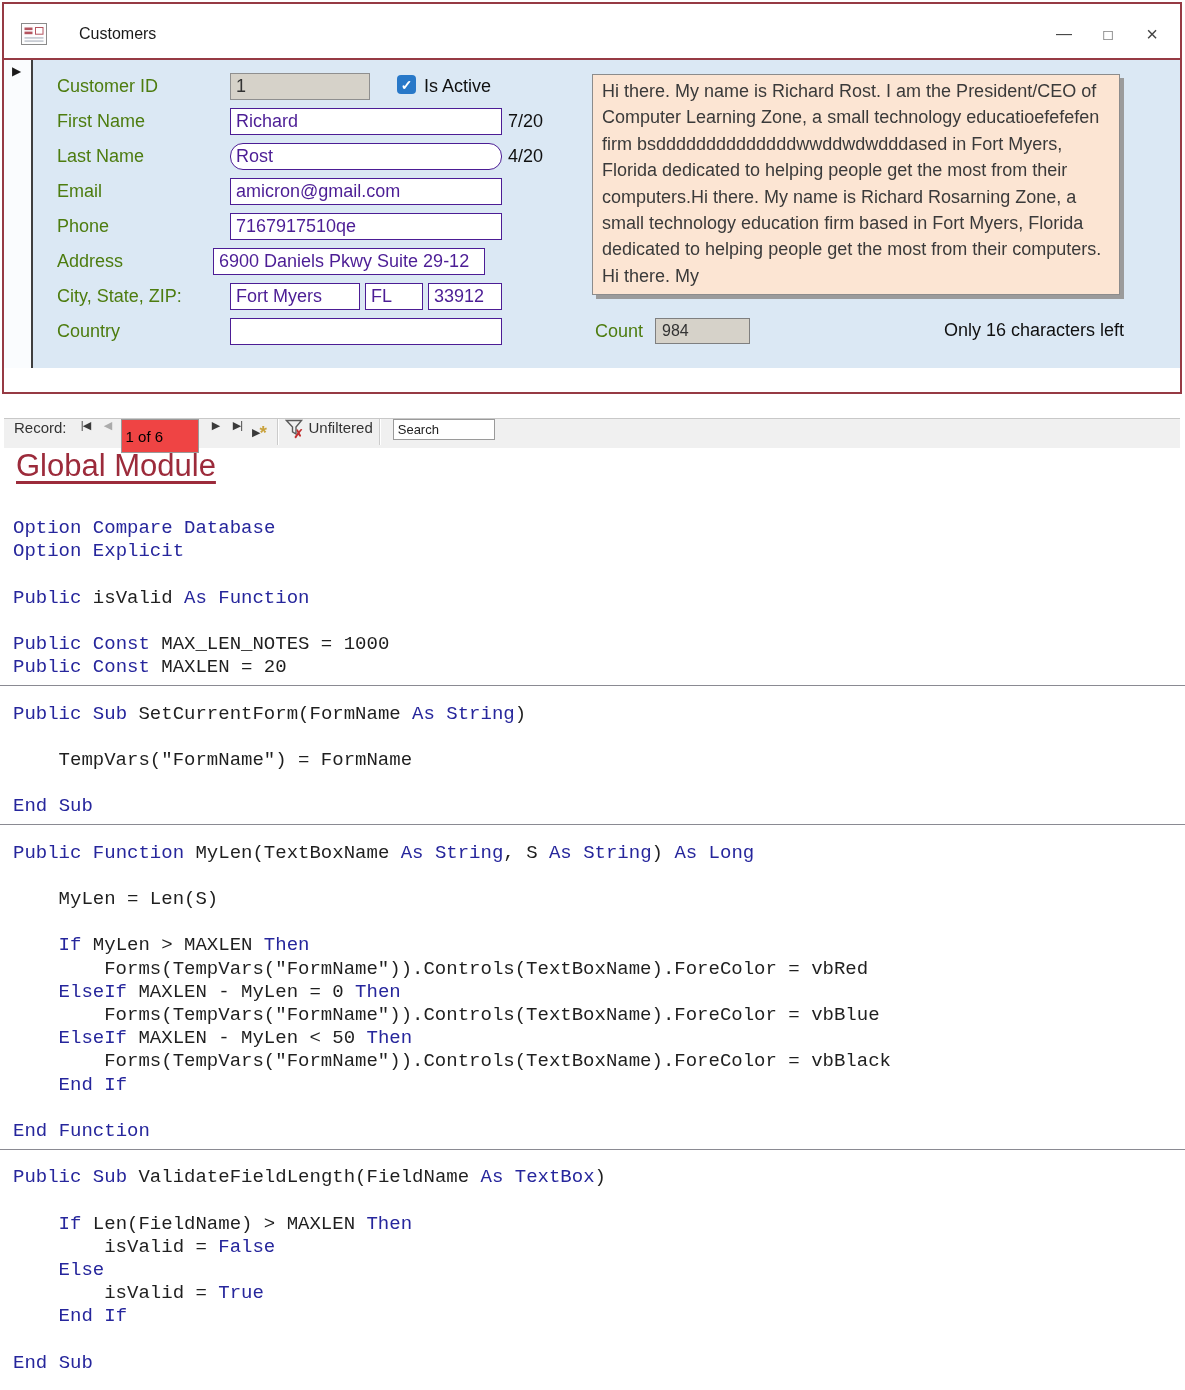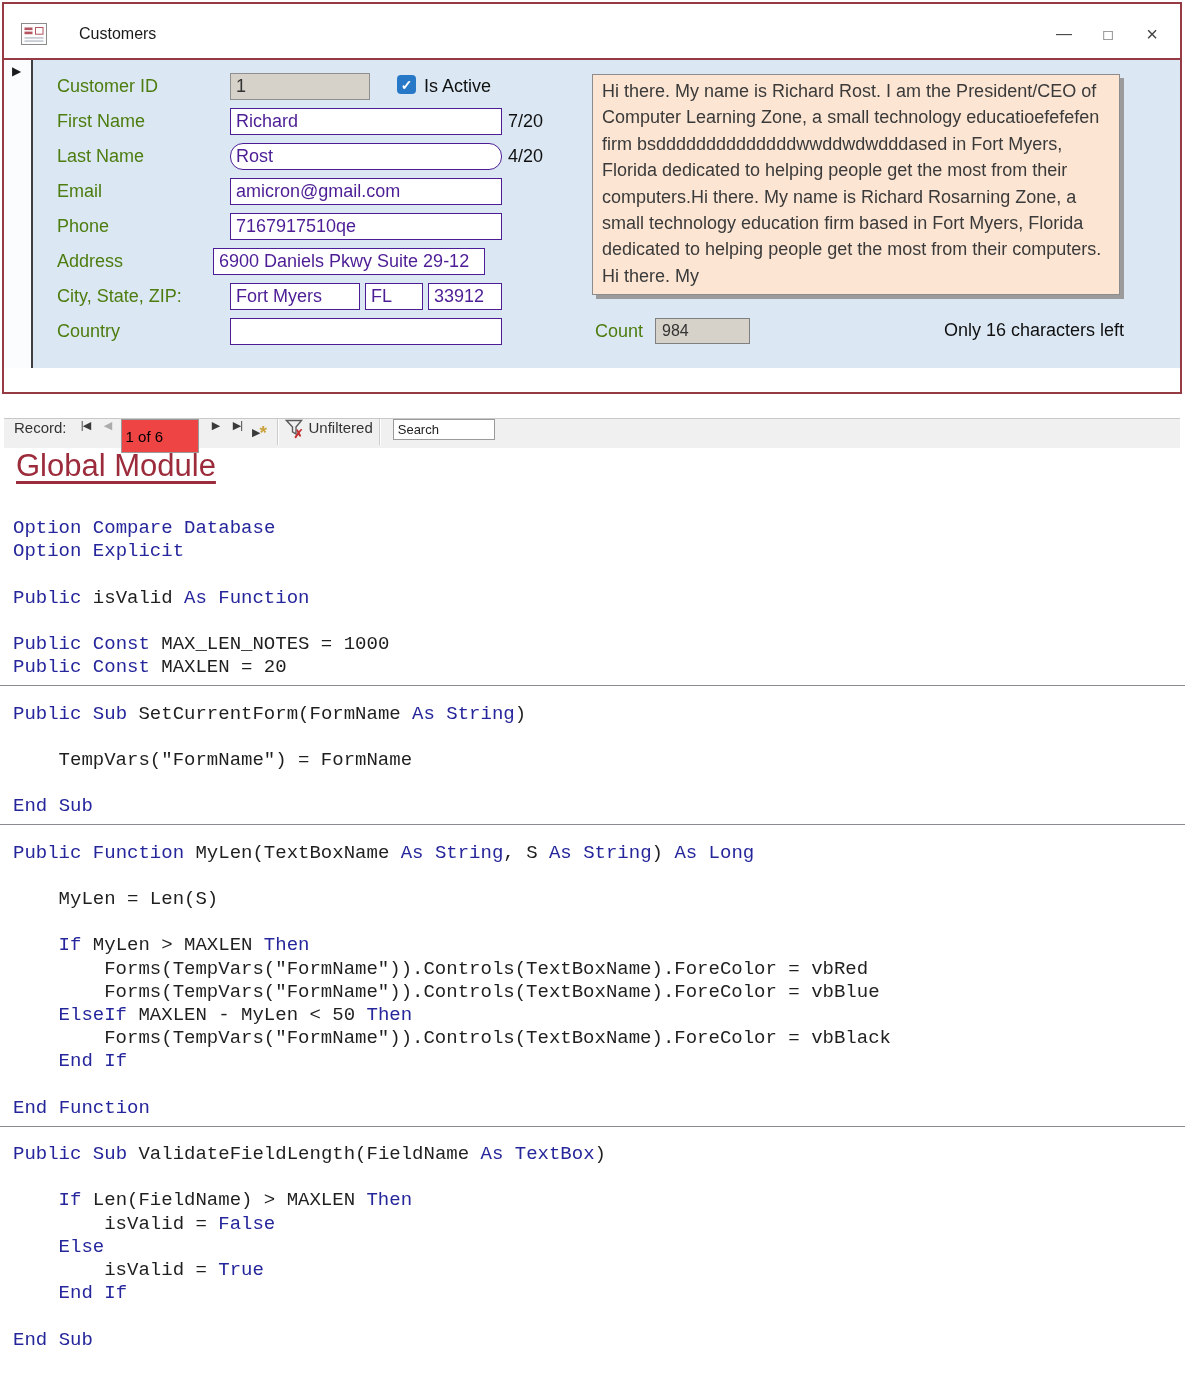--- a/index.html
+++ b/index.html
@@ -176,20 +176,21 @@
       <div class="code-line">    TempVars("FormName") = FormName</div>
       <div class="code-line">&nbsp;</div>
       <div class="code-line"><span class="kw">End</span> <span class="kw">Sub</span></div>
       <div class="code-divider"></div>
       <div class="code-line"><span class="kw">Public</span> <span class="kw">Function</span> MyLen(TextBoxName <span class="kw">As</span> <span class="kw">String</span>, S <span class="kw">As</span> <span class="kw">String</span>) <span class="kw">As</span> <span class="kw">Long</span></div>
       <div class="code-line">&nbsp;</div>
       <div class="code-line">    MyLen = Len(S)</div>
       <div class="code-line">&nbsp;</div>
       <div class="code-line">    <span class="kw">If</span> MyLen &gt; MAXLEN <span class="kw">Then</span></div>
       <div class="code-line">        Forms(TempVars("FormName")).Controls(TextBoxName).ForeColor = vbRed</div>
+      <div class="code-line">    <span class="kw">ElseIf</span> MAXLEN - MyLen = 0 <span class="kw">Then</span></div>
       <div class="code-line">        Forms(TempVars("FormName")).Controls(TextBoxName).ForeColor = vbBlue</div>
       <div class="code-line">    <span class="kw">ElseIf</span> MAXLEN - MyLen &lt; 50 <span class="kw">Then</span></div>
       <div class="code-line">        Forms(TempVars("FormName")).Controls(TextBoxName).ForeColor = vbBlack</div>
       <div class="code-line">    <span class="kw">End</span> <span class="kw">If</span></div>
       <div class="code-line">&nbsp;</div>
       <div class="code-line"><span class="kw">End</span> <span class="kw">Function</span></div>
       <div class="code-divider"></div>
       <div class="code-line"><span class="kw">Public</span> <span class="kw">Sub</span> ValidateFieldLength(FieldName <span class="kw">As</span> <span class="kw">TextBox</span>)</div>
       <div class="code-line">&nbsp;</div>
       <div class="code-line">    <span class="kw">If</span> Len(FieldName) &gt; MAXLEN <span class="kw">Then</span></div>

